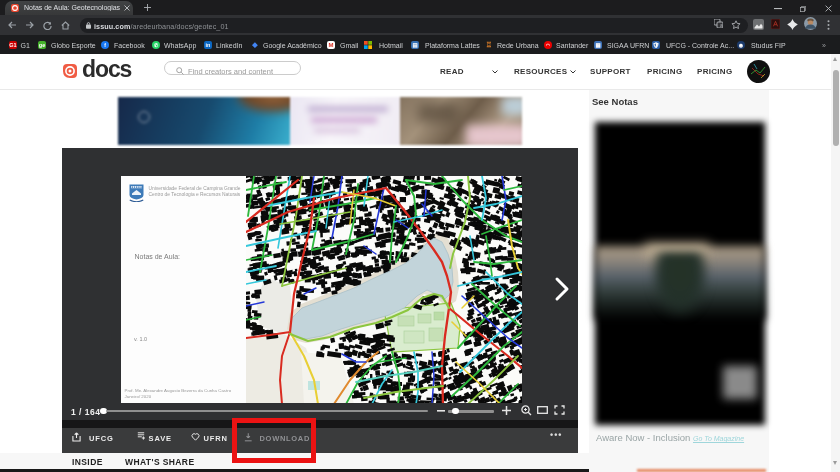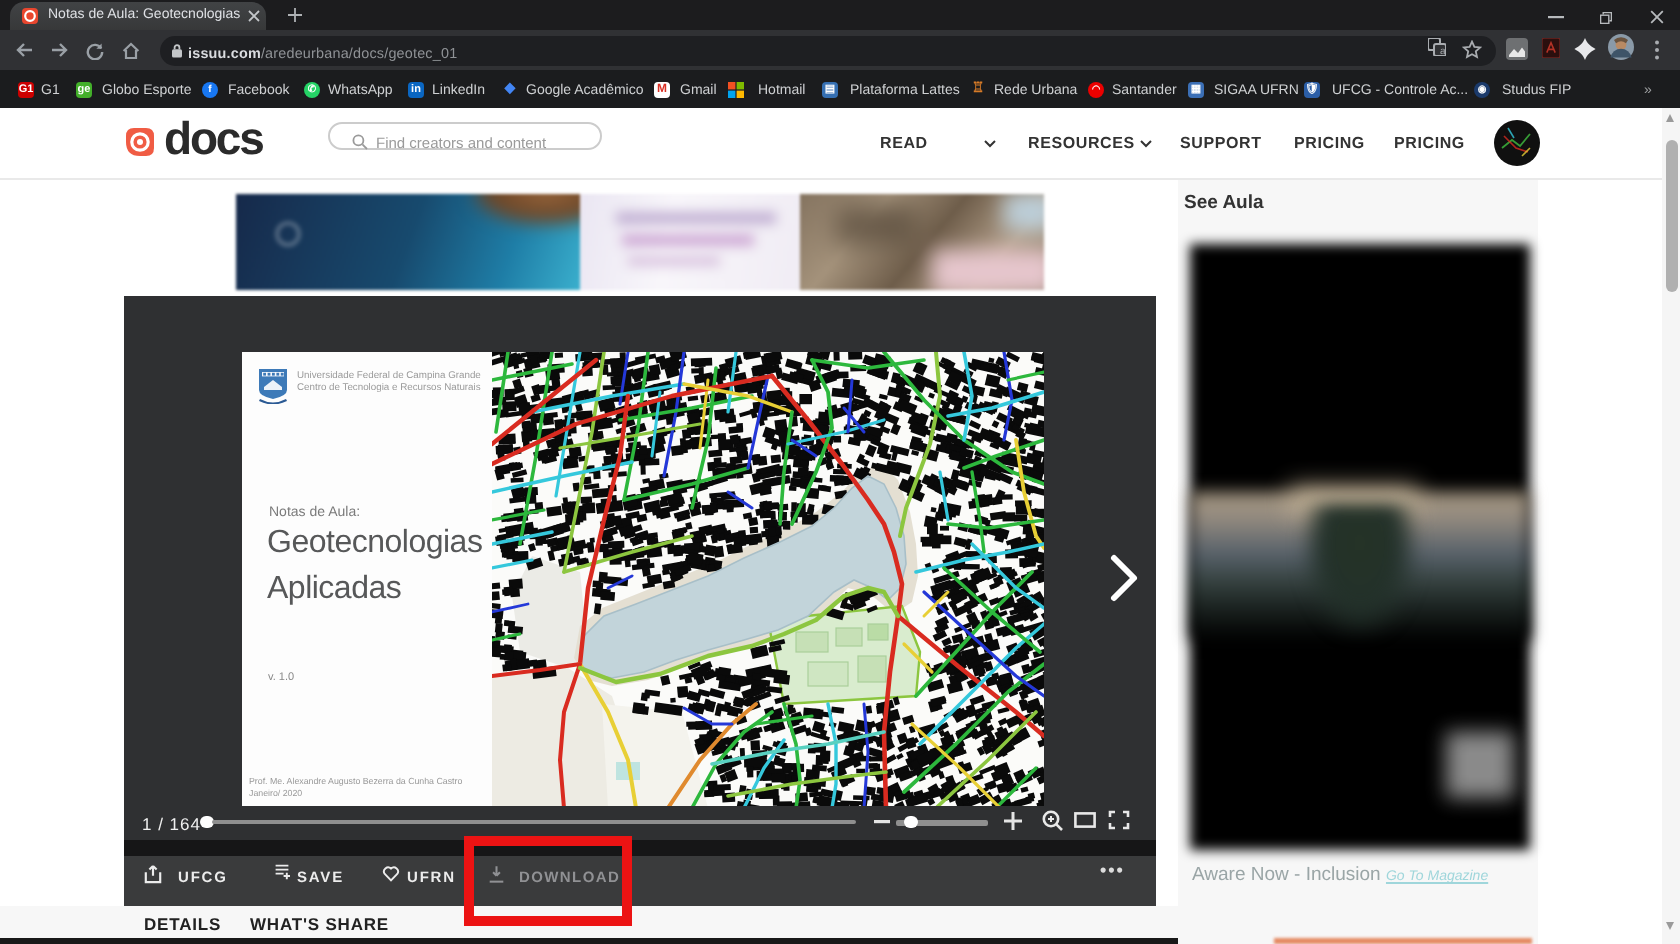--- a/index.html
+++ b/index.html
@@ -22,21 +22,21 @@
 
 #sbar{left:831px;top:54px;width:9px;height:418px;background:#f5f5f5}
 #sthumb{left:832.5px;top:70px;width:6px;height:76px;background:#b0b0b0;border-radius:3px}
 
 #banner{left:118px;top:97px;width:404px;height:48px;overflow:hidden;filter:blur(0.8px)}
 
 #viewer{left:62px;top:148px;width:516px;height:305px;background:#2f3032}
 #pageL{left:120.5px;top:176px;width:125.5px;height:226.5px;background:#fdfdfd}
 #pageR{left:246px;top:176px;width:275.5px;height:226.5px;background:#fff;overflow:hidden}
 #chev{left:552px;top:276px;width:20px;height:26px}
-#pgnum{left:71px;top:406.5px;font-size:8.5px;font-weight:400;color:#f0f0f0;letter-spacing:0.5px}
+#pgnum{left:71px;top:406.5px;font-size:8.5px;font-weight:700;color:#f0f0f0;letter-spacing:0.5px}
 .sline{background:#8f8f8f;height:2px;border-radius:1px}
 .sdot{width:6.5px;height:6.5px;border-radius:50%;background:#fff}
 #darkstrip{left:62px;top:419.5px;width:516px;height:8px;background:#161617}
 #actbar{left:62px;top:427.5px;width:516px;height:25.5px;background:#3a3b3c}
 .act{top:433.5px;font-size:7.5px;font-weight:700;letter-spacing:0.9px;color:#ececec}
 .actg{color:#909194}
 #dots3{left:550px;top:430px;color:#dcdcdc;font-size:9px;letter-spacing:1px;font-weight:700}
 #redrect{left:232px;top:417.5px;width:84px;height:45px;border:5px solid #ec1313;z-index:30}
 
 #detrow{left:0;top:453px;width:622px;height:16px;background:#f7f7f7}
@@ -221,21 +221,20 @@
       <rect x="2.6" y="2.4" width="1.4" height="1.4" fill="#3d7ab8"></rect>
       <rect x="4.8" y="2.4" width="1.4" height="1.4" fill="#3d7ab8"></rect>
       <rect x="7" y="2.4" width="1.4" height="1.4" fill="#3d7ab8"></rect>
       <rect x="9.2" y="2.4" width="1.4" height="1.4" fill="#3d7ab8"></rect>
       <rect x="11.4" y="2.4" width="1.4" height="1.4" fill="#3d7ab8"></rect>
       <path d="M3 9.5l4.5-3.5 4.5 3.5v1.5h-9z" fill="#fff" opacity="0.9"></path>
       <path d="M1 15.5q6.5 3.5 13 0l0.5 1q-7 3.5-14 0z" fill="#2b5a94"></path>
     </svg>
  <div class="cov" style="left:28px;top:9.5px;font-size:4.9px;line-height:6.3px;color:#9a9a9a">Universidade Federal de Campina Grande<br>Centro de Tecnologia e Recursos Naturais</div>
  <div class="cov" style="left:14px;top:77px;font-size:7px;color:#7a7a7a">Notas de Aula:</div>
- <div class="cov" style="left:13px;top:85px;font-size:16px;letter-spacing:-0.25px;color:#575859;line-height:22.7px">Geotecnologias<br>Aplicadas</div>
  <div class="cov" style="left:13.5px;top:160px;font-size:5.5px;color:#888">v. 1.0</div>
  <div class="cov" style="left:4px;top:211.5px;font-size:4.4px;line-height:6.4px;color:#999">Prof. Me. Alexandre Augusto Bezerra da Cunha Castro<br>Janeiro/ 2020</div>
 </div>
 <div class="abs" id="pageR">
     <svg width="276" height="228" viewBox="0 0 276 228" style="display:block">
       <rect width="276" height="228" fill="#fbfbf9"></rect>
       <polygon points="0,162 38,158 60,172 68,196 58,228 0,228" fill="#edebe3"></polygon>
       <polygon points="20,102 44,110 48,150 38,158 14,150 10,122" fill="#ebebe6"></polygon>
       <polygon points="55,176 95,180 108,228 58,228" fill="#f4f3ed"></polygon>
       <rect x="62" y="205" width="12" height="9" fill="#bfe4e0"></rect>
@@ -2099,26 +2098,26 @@
 <div class="abs act" style="left:203.5px">UFRN</div>
 <svg class="abs" style="left:243.5px;top:431.5px" width="8.5" height="10" viewBox="0 0 10 11">
     <path d="M5 1v5.5M5 6.5L3 4.5M5 6.5l2-2" fill="none" stroke="#909194" stroke-width="1.2"></path>
     <path d="M1 10h8" stroke="#909194" stroke-width="1.2"></path>
   </svg>
 <div class="abs act actg" style="left:259.5px;letter-spacing:0.7px">DOWNLOAD</div>
 <div class="abs" id="dots3">•••</div>
 <div class="abs" id="redrect"></div>
 
 <div class="abs" id="detrow"></div>
-<div class="abs det" style="left:72px">DETAILS</div>
+<div class="abs det" style="left:72px">INSIDE</div>
 <div class="abs det" style="left:125px">WHAT'S SHARE</div>
 <div class="abs" id="botline"></div>
 
 <div class="abs" id="side"></div>
-<div class="abs" id="seemore">See Aula</div>
+<div class="abs" id="seemore">See Notas</div>
 <div class="abs" id="thumbwrap">
  <div class="abs" style="left:2px;top:3px;width:170px;height:303px;background:#000;filter:blur(3px)"></div>
  <div class="abs" style="left:2px;top:127px;width:170px;height:74px;background:linear-gradient(#a3957f 0%,#968c80 16%,#57616a 42%,#364240 60%,#181f1d 80%,#000 100%);filter:blur(4px)"></div>
  <div class="abs" style="left:52px;top:124px;width:64px;height:14px;background:#cdbb9e;filter:blur(6px);opacity:0.8"></div>
  <div class="abs" style="left:58px;top:133px;width:58px;height:66px;background:radial-gradient(ellipse at 50% 30%,#253326 0%,#23312a 45%,rgba(20,28,24,0) 75%);filter:blur(4px)"></div>
  <div class="abs" style="left:130px;top:247px;width:34px;height:33px;background:#9a9a9a;filter:blur(5px);opacity:0.9"></div>
 </div>
 <div class="abs" id="caption">Aware Now - Inclusion <span id="caplink">Go To Magazine</span></div>
 <div class="abs" id="orangeband"></div>
 

